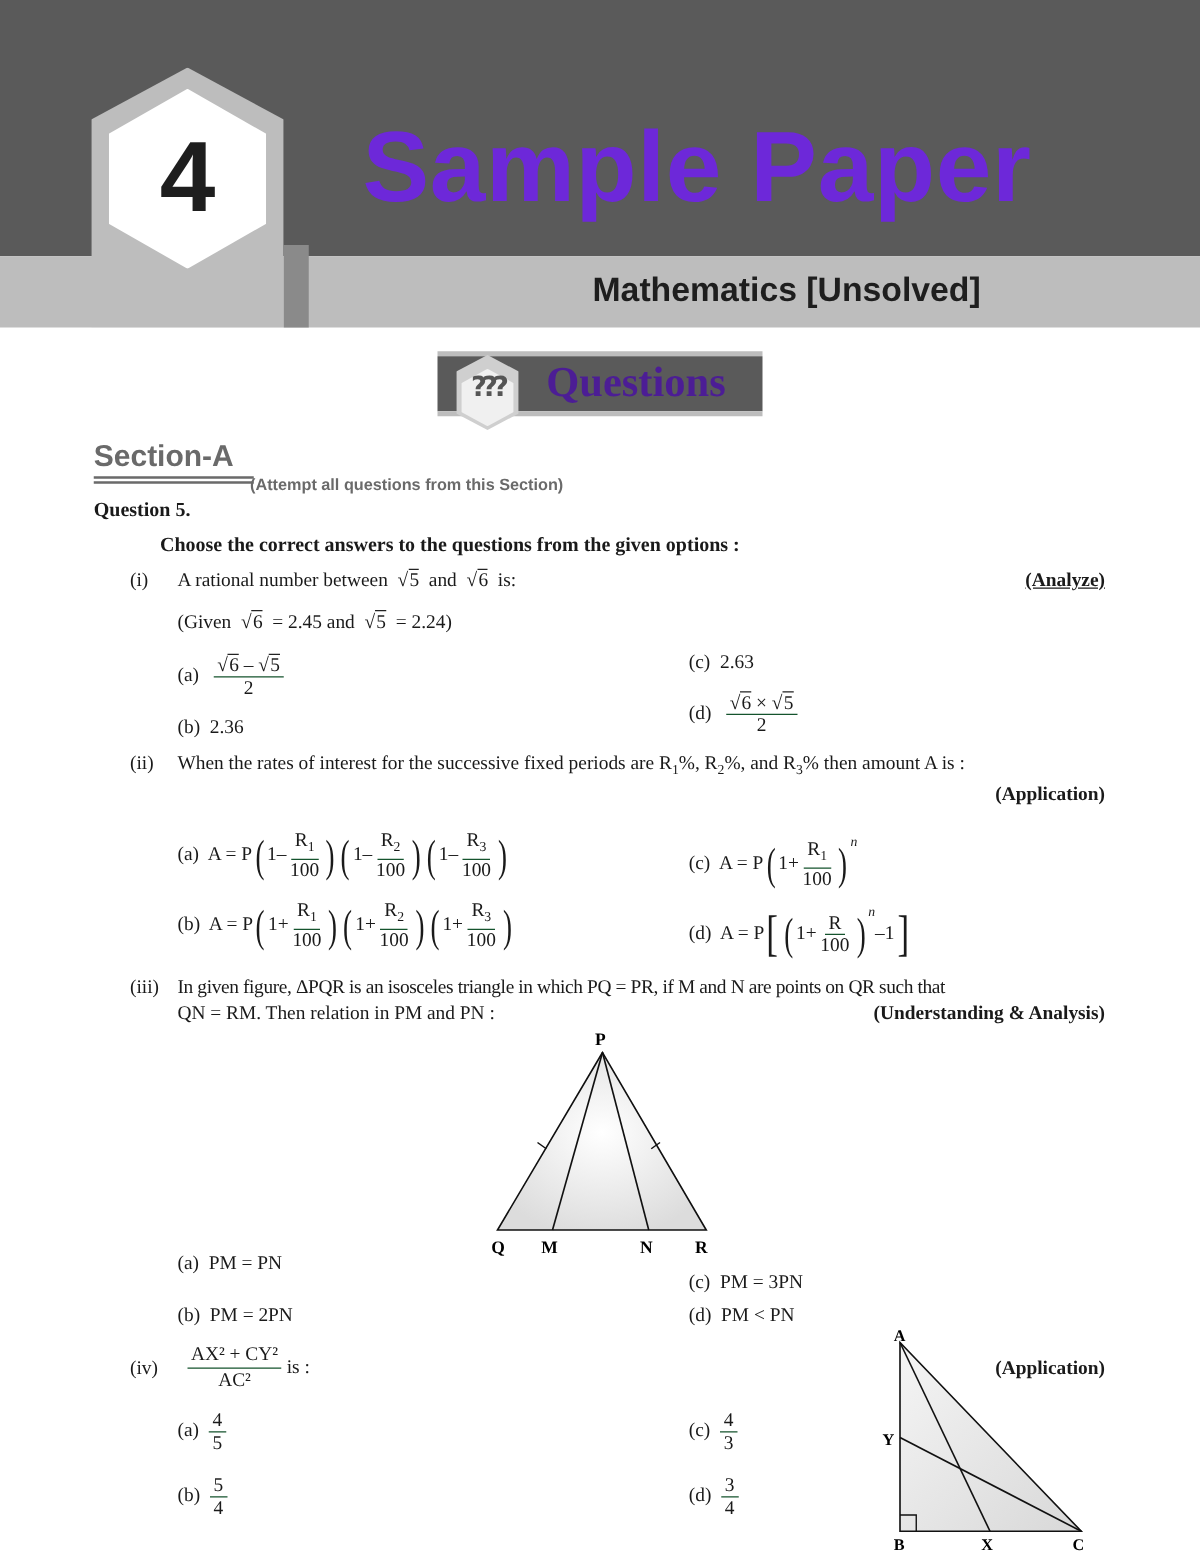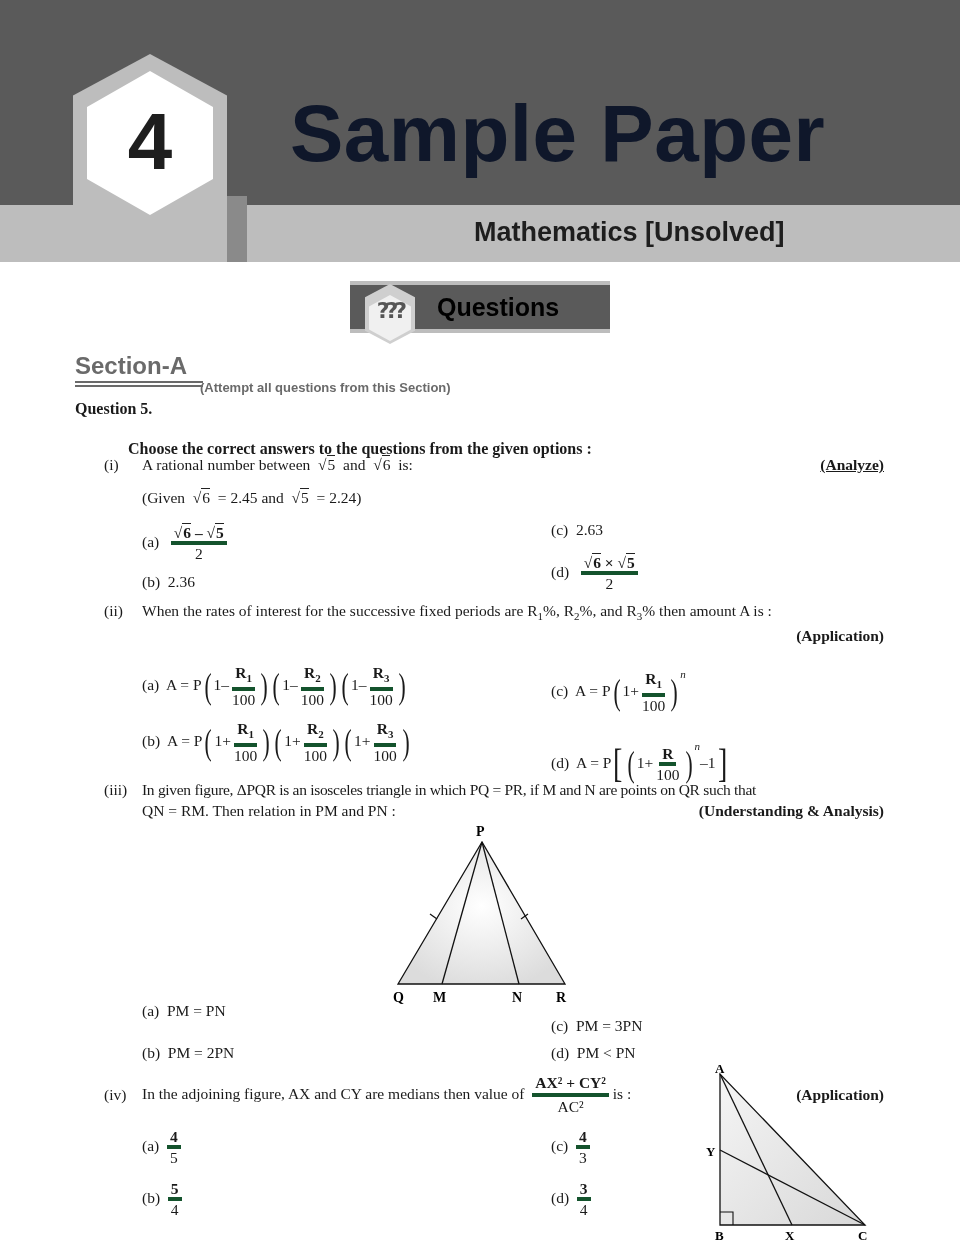--- a/index.html
+++ b/index.html
@@ -11,45 +11,45 @@
 
   
   #hdr-dark { left: 0; top: 0; width: 960px; height: 205px; background: #5a5a5a; }
   #hdr-light { left: 0; top: 205px; width: 960px; height: 57px; background: #bdbdbd; }
   #hdr-strip { left: 227px; top: 196px; width: 20px; height: 66px; background: #8a8a8a; }
   #hex-outer { left: 73px; top: 54px; width: 154px; height: 208px; background: #bdbdbd;
      clip-path: polygon(50% 0, 100% 20%, 100% 100%, 0 100%, 0 20%); }
   #hex-inner { left: 87px; top: 71px; width: 126px; height: 144px; background: #fff;
      clip-path: polygon(50% 0, 100% 25%, 100% 75%, 50% 100%, 0 75%, 0 25%); }
   #paper-num { left: 87px; top: 92px; width: 126px; text-align: center; font-size: 80px; font-weight: bold; color: #1e1e1e; line-height: 100px; }
-  #paper-title { left: 290px; top: 84px; font-size: 80px; font-weight: bold; color: #0f172a; line-height: 100px; letter-spacing: 0.5px; text-align: right; }
+  #paper-title { left: 290px; top: 84px; font-size: 80px; font-weight: bold; color: #6d28d9; line-height: 100px; letter-spacing: 0.5px; text-align: right; }
   #paper-subtitle { left: 474px; top: 210px; font-size: 27px; font-weight: bold; color: #1e1e1e; line-height: 44px; }
 
   
   #qb-top { left: 350px; top: 281px; width: 260px; height: 4px; background: #bdbdbd; }
   #qb-bar { left: 350px; top: 285px; width: 260px; height: 44px; background: #5a5a5a; }
   #qb-bottom { left: 350px; top: 329px; width: 260px; height: 4px; background: #bdbdbd; }
   #qb-hex { left: 365px; top: 284px; width: 50px; height: 60px; background: #cfcfcf;
      clip-path: polygon(50% 0, 100% 22%, 100% 78%, 50% 100%, 0 78%, 0 22%); }
   #qb-hex-inner { left: 369px; top: 295px; width: 42px; height: 46px; background: #f0f0f0;
      clip-path: polygon(50% 0, 100% 25%, 100% 75%, 50% 100%, 0 75%, 0 25%); }
   #qb-icon { left: 369px; top: 298px; width: 42px; text-align: center; font-size: 22px; font-weight: bold; color: #555; font-family: "DejaVu Sans", sans-serif; letter-spacing: -4px; }
-  #qb-label { left: 437px; top: 287px; font-size: 25px; font-weight: bold; color: #000000; line-height: 40px; }
+  #qb-label { left: 437px; top: 287px; font-size: 34px; font-weight: bold; color: #4c1d95; line-height: 40px; font-family: Liberation Serif, serif; }
 
   
   #sec-title { left: 75px; top: 350px; font-size: 24px; font-weight: bold; color: #6a6a6a; line-height: 32px; }
   #sec-note { left: 200px; top: 380px; font-size: 13px; font-weight: bold; color: #6a6a6a; }
   #sec-rule1 { left: 75px; top: 381px; width: 128px; height: 2px; background: #6a6a6a; }
   #sec-rule2 { left: 75px; top: 385px; width: 128px; height: 2px; background: #6a6a6a; }
 
   .t { font-size: 15.5px; line-height: 20px; white-space: nowrap; }
   .b { font-weight: bold; }
   .tag { font-weight: bold; }
   .frac { display: inline-flex; flex-direction: column; align-items: center; vertical-align: middle; line-height: 17px; }
-  .frac .num { border-bottom: 4px solid #14532d; padding: 0 3px; font-weight: bold; }
+  .frac .num { border-bottom: 1px solid #14532d; padding: 0 3px; }
   .frac .den { padding: 0 3px; }
   .sqrt { border-top: 1px solid #222; padding-left: 1px; }
   .paren { font-size: 36px; font-weight: 200; vertical-align: middle; line-height: 36px; transform: scaleX(0.6); display: inline-block; }
   .brack { font-size: 40px; vertical-align: middle; line-height: 40px; transform: scaleX(0.7); display: inline-block; }
   sub { font-size: 11px; }
   sup { font-size: 11px; }
 </style>
 </head>
 <body>
 
@@ -69,21 +69,21 @@
 <div class="abs" id="qb-hex-inner"></div>
 <div class="abs" id="qb-icon">???</div>
 <div class="abs sans" id="qb-label">Questions</div>
 
 <div class="abs sans" id="sec-title">Section-A</div>
 <div class="abs sans" id="sec-note">(Attempt all questions from this Section)</div>
 <div class="abs" id="sec-rule1"></div>
 <div class="abs" id="sec-rule2"></div>
 
 <div class="abs t serif b" style="left:75px;top:399px;font-size:16px;">Question 5.</div>
-<div class="abs t serif b" style="left:128px;top:427px;font-size:16px;margin-top:12px;">Choose the correct answers to the questions from the given options :</div>
+<div class="abs t serif b" style="left:128px;top:427px;font-size:16px;">Choose the correct answers to the questions from the given options :</div>
 
 <div class="abs t serif" style="left:104px;top:455px;">(i)</div>
 <div class="abs t serif" style="left:142px;top:455px;">
   <span>A rational number between</span>
   &nbsp;√<span class="sqrt">5</span>
   &nbsp;<span>and</span>
   &nbsp;√<span class="sqrt">6</span>
   &nbsp;<span>is:</span>
 </div>
 <div class="abs t serif tag" style="right:76px;top:455px;text-decoration:underline;">(Analyze)</div>
@@ -153,21 +153,21 @@
 </div>
 
 <div class="abs t serif" style="left:551px;top:664px;">
   <span>(c)</span>&nbsp;
   <span>A = P</span><span class="paren">(</span><span>1</span><span>+</span><span class="frac">
       <span class="num"><span>R</span><sub>1</sub></span>
       <span class="den">100</span>
     </span><span class="paren">)</span><sup style="font-style:italic;vertical-align:18px;">n</sup>
 </div>
 
-<div class="abs t serif" style="left:551px;top:720px;margin-top:16px;">
+<div class="abs t serif" style="left:551px;top:720px;">
   <span>(d)</span>&nbsp;
   <span>A = P</span><span class="brack">[</span><span class="paren">(</span><span>1</span><span>+</span><span class="frac">
       <span class="num">R</span>
       <span class="den">100</span>
     </span><span class="paren">)</span><sup style="font-style:italic;vertical-align:18px;">n</sup><span>–1</span><span class="brack">]</span>
 </div>
 
 <div class="abs t serif" style="left:104px;top:780px;">(iii)</div>
 <div class="abs t serif" style="left:142px;top:780px;letter-spacing:-0.3px;">In given figure, ΔPQR is an isosceles triangle in which PQ = PR, if M and N are points on QR such that</div>
 <div class="abs t serif" style="left:142px;top:801px;">QN = RM. Then relation in PM and PN :</div>
@@ -192,21 +192,21 @@
   <text x="171" y="180" font-size="14" font-weight="bold" font-family="Liberation Serif, serif">R</text>
 </svg>
 
 <div class="abs t serif" style="left:142px;top:1001px;"><span>(a)</span>&nbsp; <span>PM = PN</span></div>
 <div class="abs t serif" style="left:142px;top:1043px;"><span>(b)</span>&nbsp; <span>PM = 2PN</span></div>
 <div class="abs t serif" style="left:551px;top:1016px;"><span>(c)</span>&nbsp; <span>PM = 3PN</span></div>
 <div class="abs t serif" style="left:551px;top:1043px;"><span>(d)</span>&nbsp; <span>PM &lt; PN</span></div>
 
 <div class="abs t serif" style="left:104px;top:1085px;">(iv)</div>
 <div class="abs t serif" style="left:142px;top:1070px;line-height:48px;">
-  <span>In the adjoining figure, AX and CY are medians then value of</span>&nbsp;
+  &nbsp;
   <span class="frac" style="line-height:20px;">
     <span class="num">AX² + CY²</span>
     <span class="den">AC²</span>
   </span>
   <span>is :</span>
 </div>
 <div class="abs t serif tag" style="right:76px;top:1085px;">(Application)</div>
 
 <svg class="abs" style="left:700px;top:1062px;" width="180" height="181">
   <defs>

